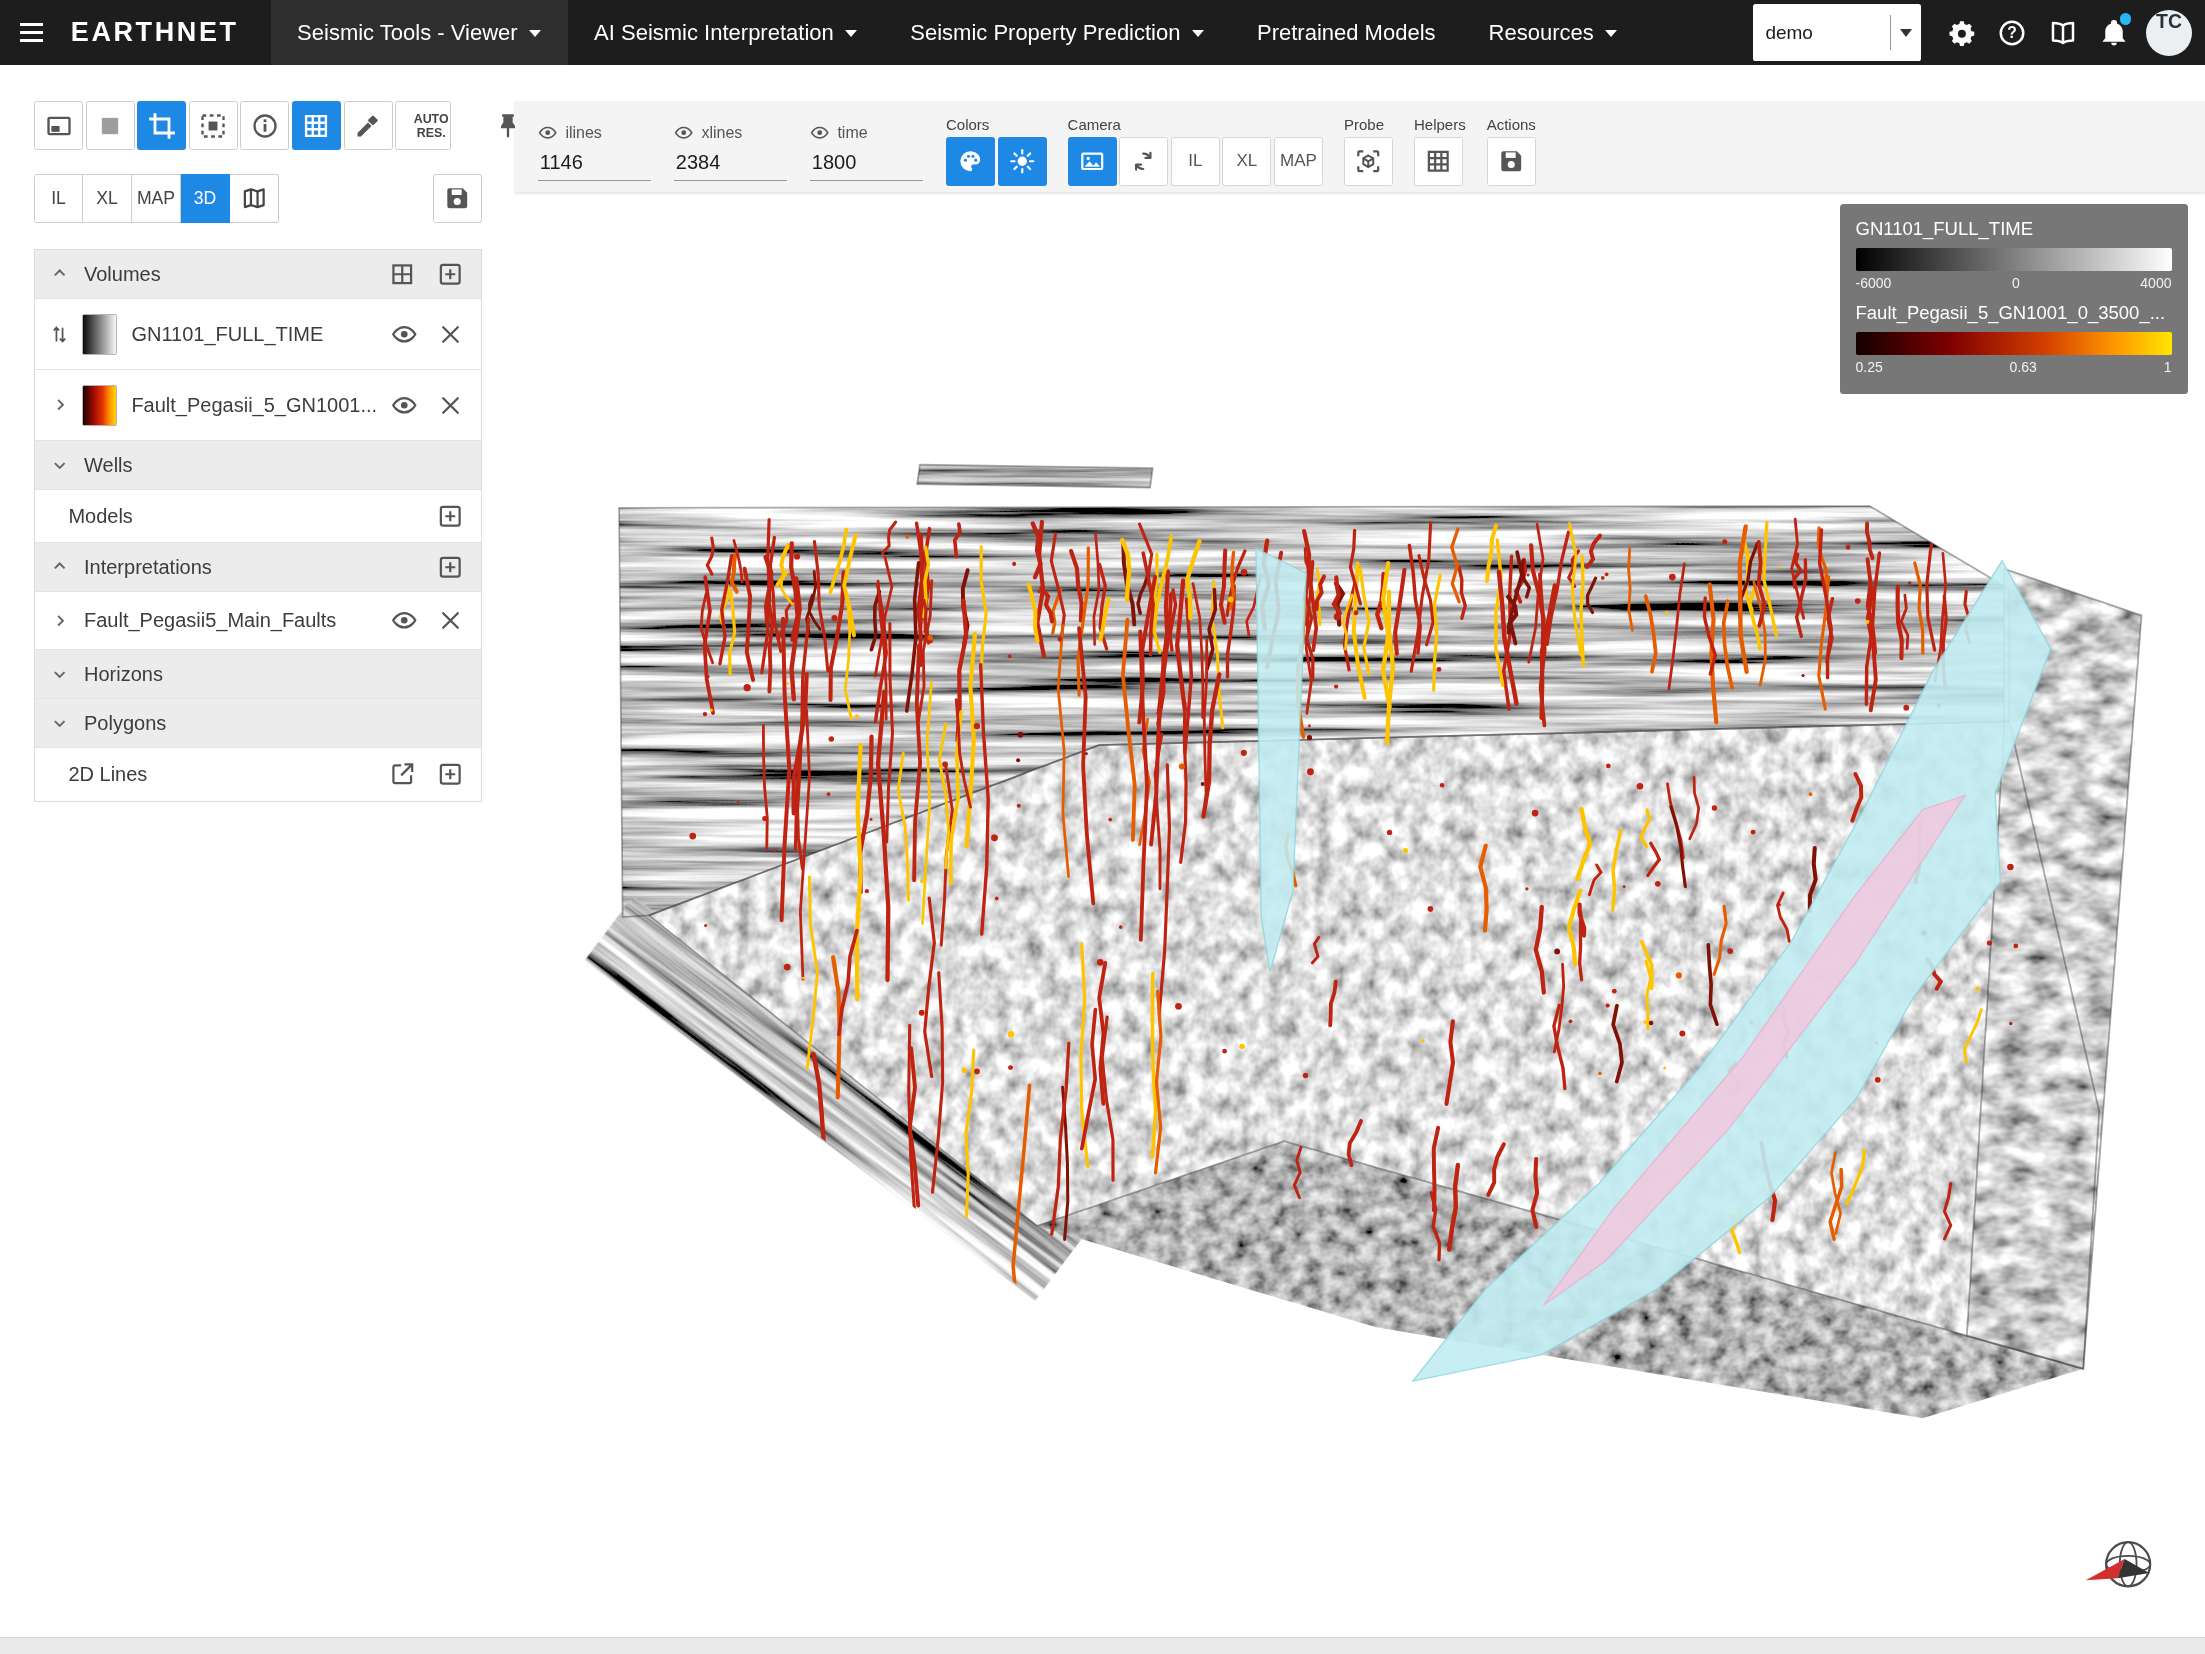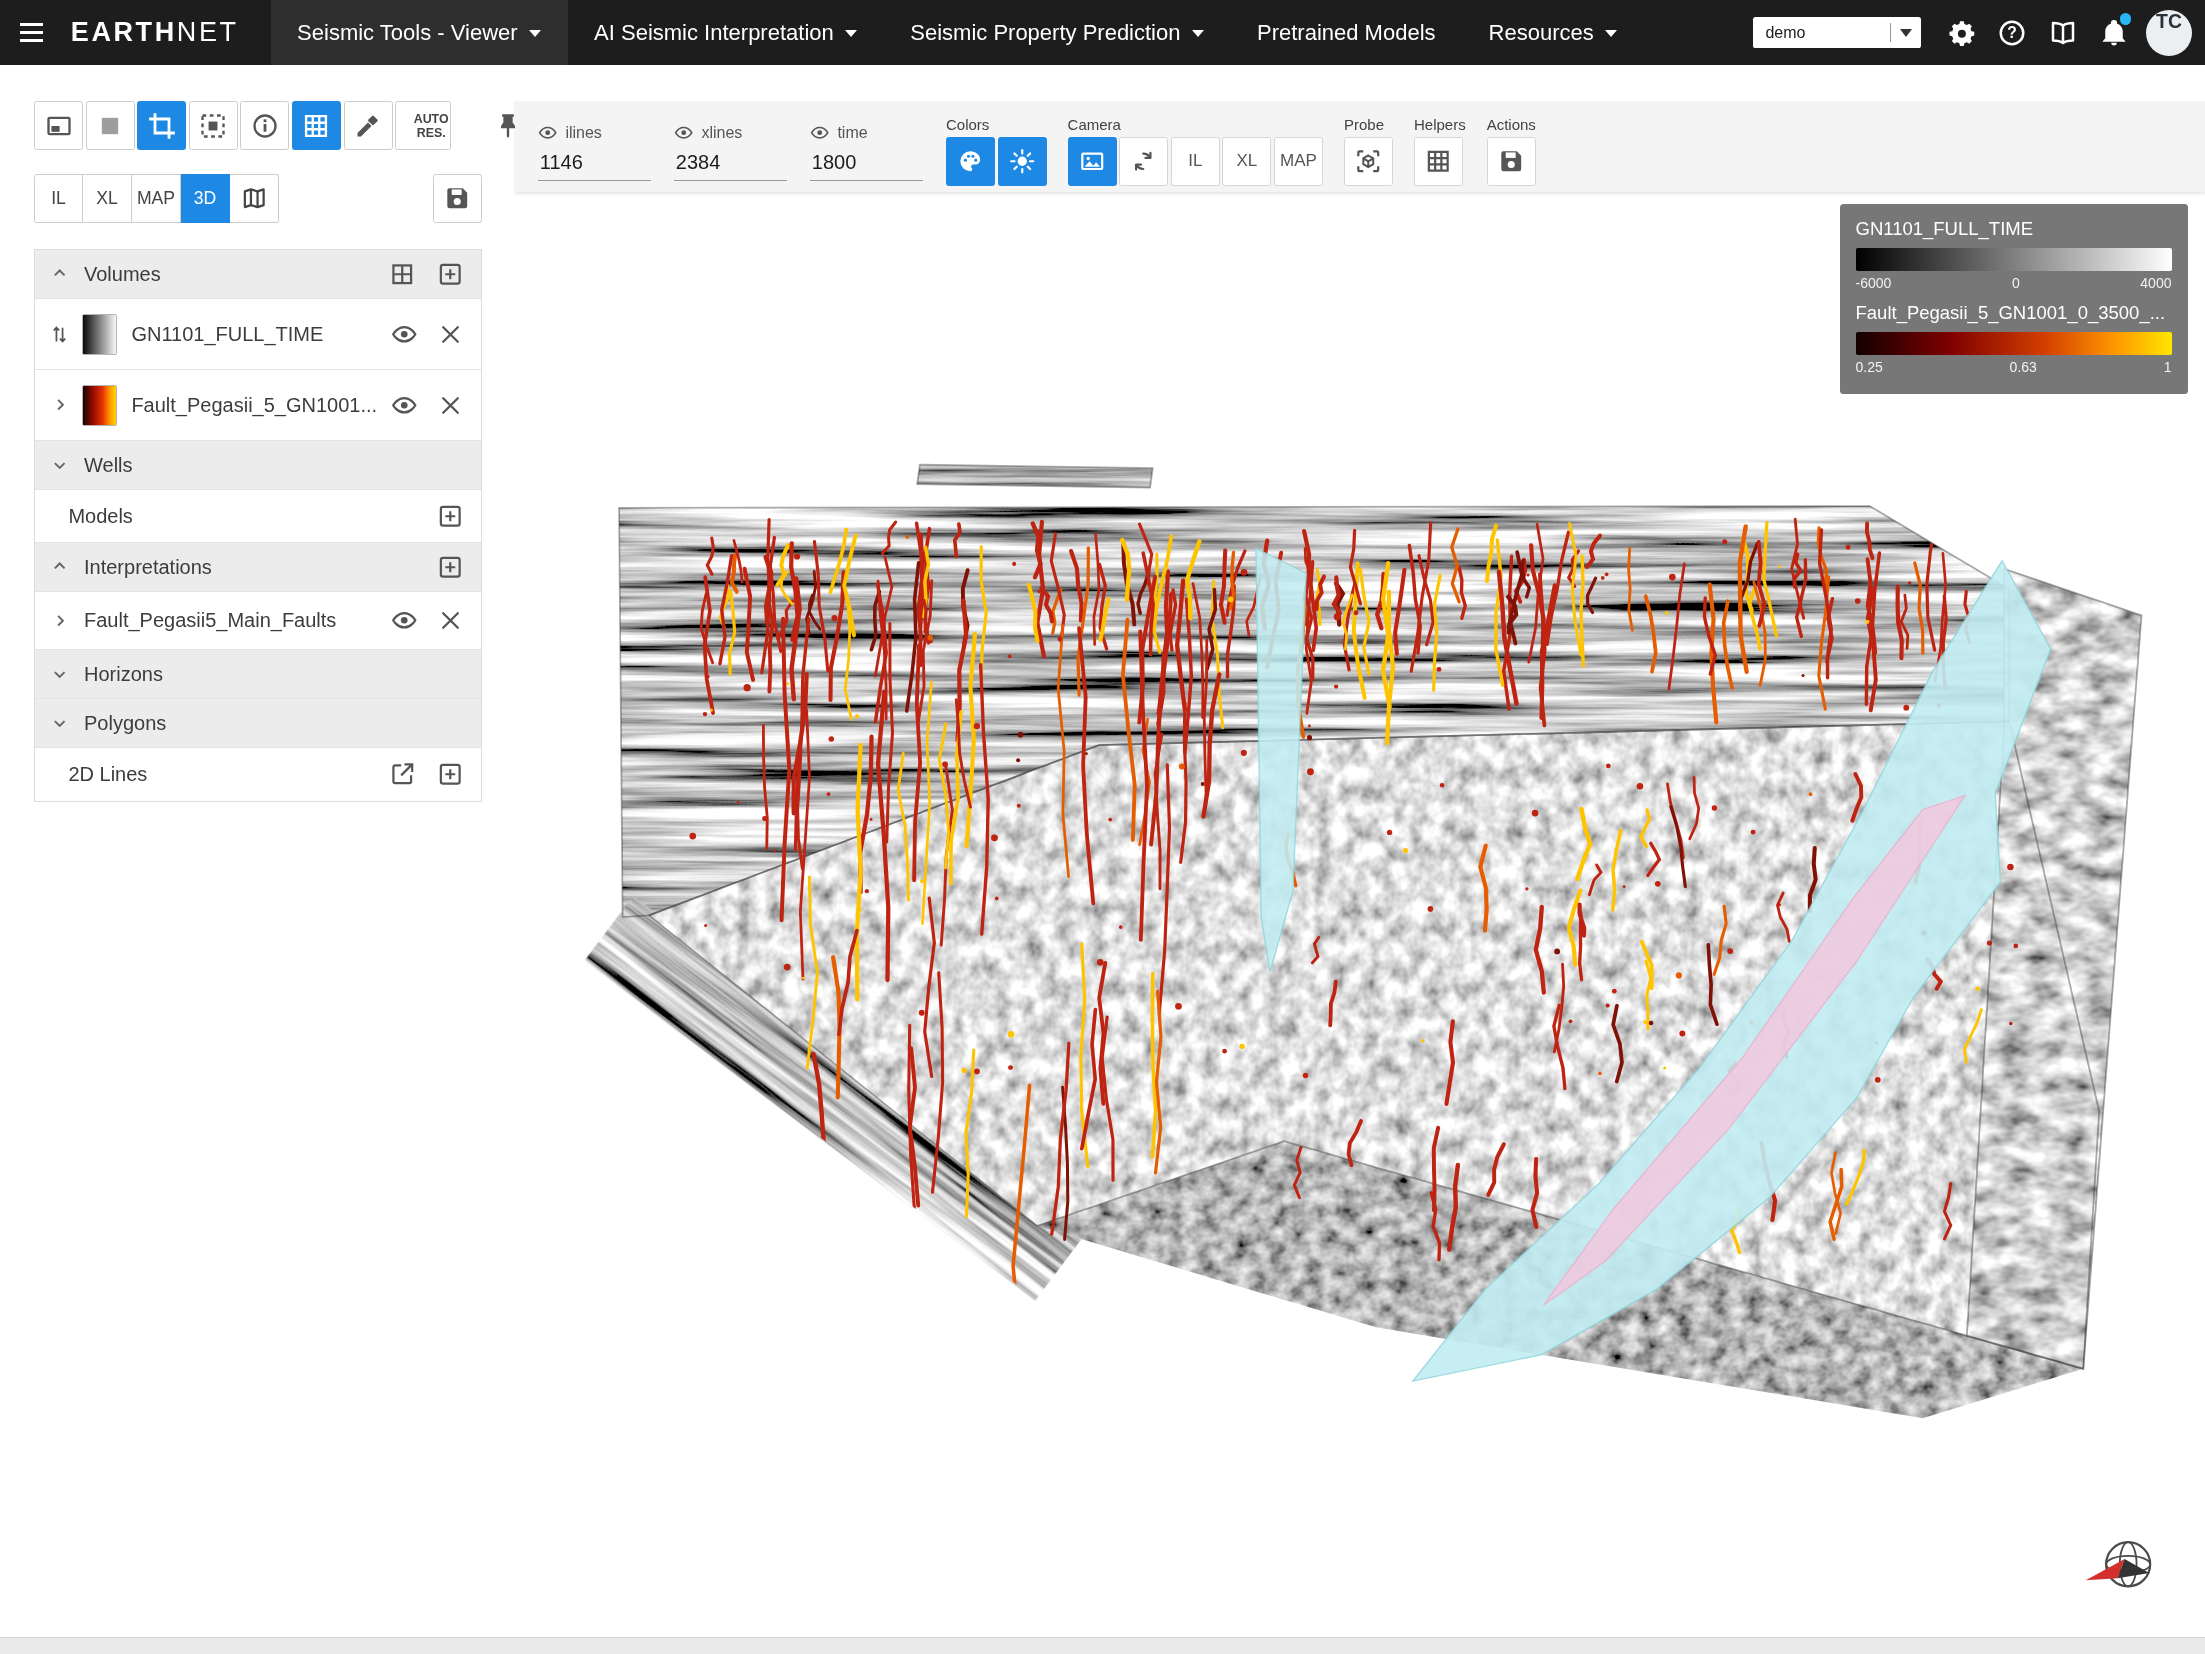--- a/index.html
+++ b/index.html
@@ -4,26 +4,26 @@
 <style>
   * { margin:0; padding:0; box-sizing:border-box; }
   body { font-family:"Liberation Sans", sans-serif; background:#fff; }
   .page { position:relative; width:2206px; height:1654px; background:#fff; overflow:hidden; }
 
   
   .topnav { position:absolute; top:0; left:0; right:0; height:65px; background:#1d1d1d; display:flex; align-items:center; z-index:20; }
   .hamburger { width:62px; height:65px; display:flex; flex-direction:column; justify-content:center; align-items:center; gap:5.3px; cursor:pointer; }
   .hamburger i { display:block; width:23px; height:2.6px; background:#fff; }
   .brand { font-size:27px; color:#fff; letter-spacing:2.6px; margin:0 32px 0 8.8px; font-weight:700; white-space:nowrap; }
-  .brand .thin { font-weight:400; }
+  .brand .thin { font-weight:700; }
   .nav-item { height:65px; padding:0 26.5px; font-size:22px; color:#fff; display:flex; align-items:center; gap:11.5px; cursor:pointer; white-space:nowrap; }
   .nav-item.active { background:#2e2e2e; }
   .caret-down { width:0; height:0; border:6.2px solid transparent; border-top:7px solid #fff; margin-top:7px; }
   .nav-spacer { flex:1; }
-  .project-select { width:168px; height:31px; background:#fff; border-radius:2.6px; display:flex; align-items:center; font-size:16px; color:#1a1a1a; padding-left:12.4px; margin-right:14px; cursor:pointer; }
+  .project-select { width:168px; height:57px; background:#fff; border-radius:2.6px; display:flex; align-items:center; font-size:19px; color:#1a1a1a; padding-left:12.4px; margin-right:14px; cursor:pointer; }
   .ps-caret { margin-left:auto; height:60%; display:flex; align-items:center; padding:0 8.8px; border-left:0.9px solid #999; }
   .ps-caret b { width:0; height:0; border:6.2px solid transparent; border-top:8px solid #333; margin-top:7px; }
   .nav-iconbtn { width:51px; height:65px; display:flex; align-items:center; justify-content:center; color:#fff; cursor:pointer; position:relative; }
   .badge-dot { position:absolute; top:13.2px; right:8px; width:11.5px; height:11.5px; border-radius:50%; background:#29b6f6; }
   .avatar { width:46px; height:46px; border-radius:50%; background:#eceff1; color:#263238; font-size:19.4px; font-weight:700; display:flex; align-items:flex-start; justify-content:center; margin:0 14px 0 7px; cursor:pointer; }
 
   
   .tools-row1 { position:absolute; left:34px; top:101px; display:flex; gap:2.6px; align-items:flex-start; }
   .tbtn { width:49px; height:49px; background:#fff; border:0.9px solid #cdcdcd; border-radius:2.6px; display:flex; align-items:center; justify-content:center; color:#555; cursor:pointer; }
   .tbtn.active { background:#1e88e5; border-color:#1e88e5; color:#fff; }

